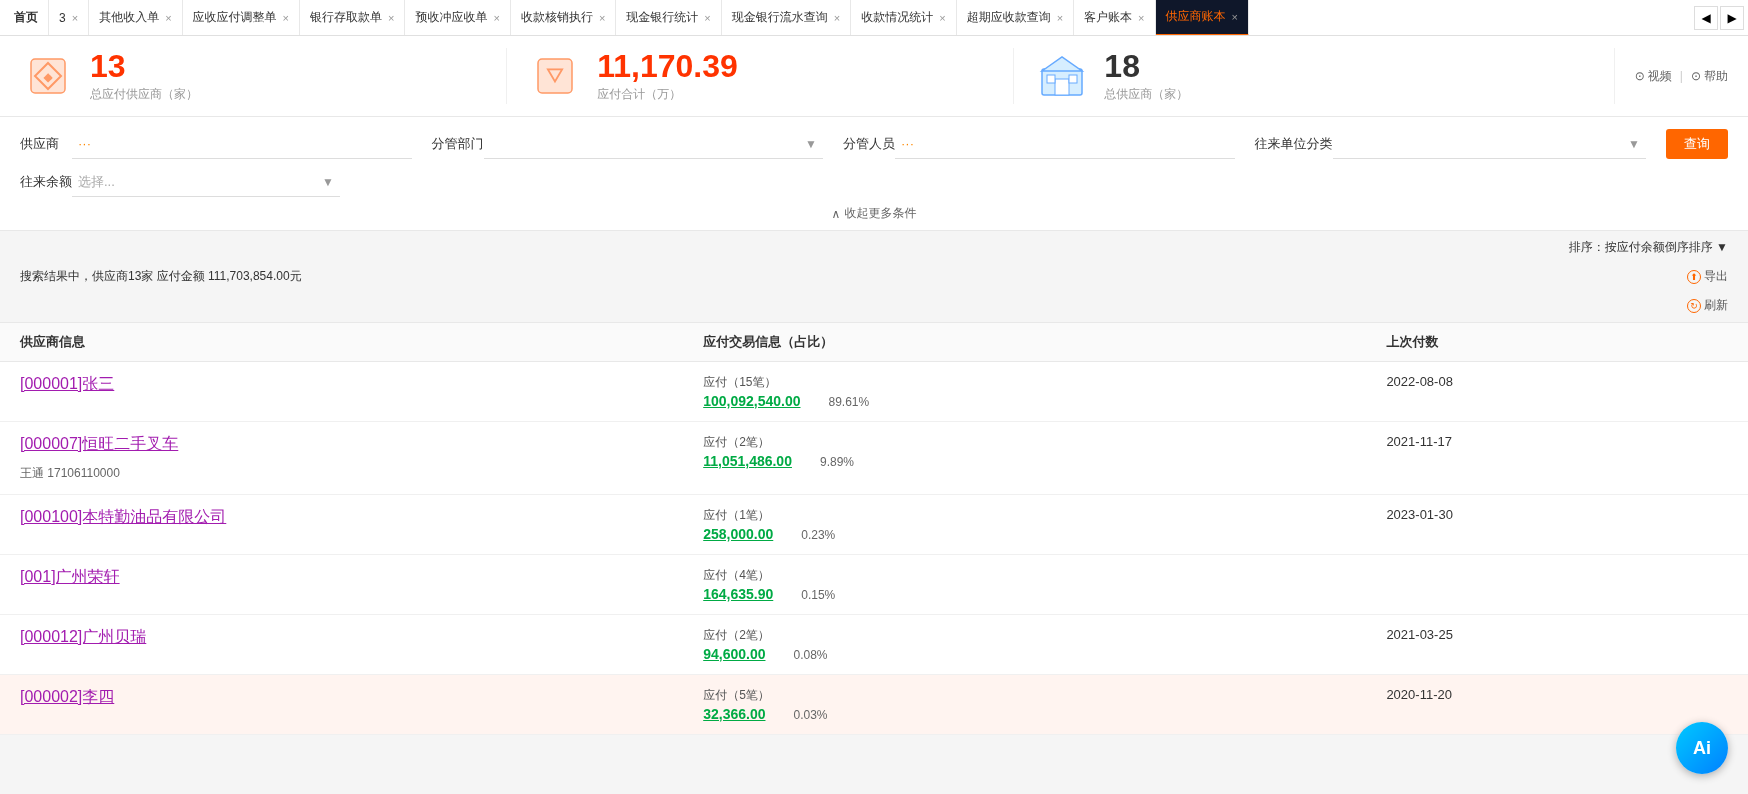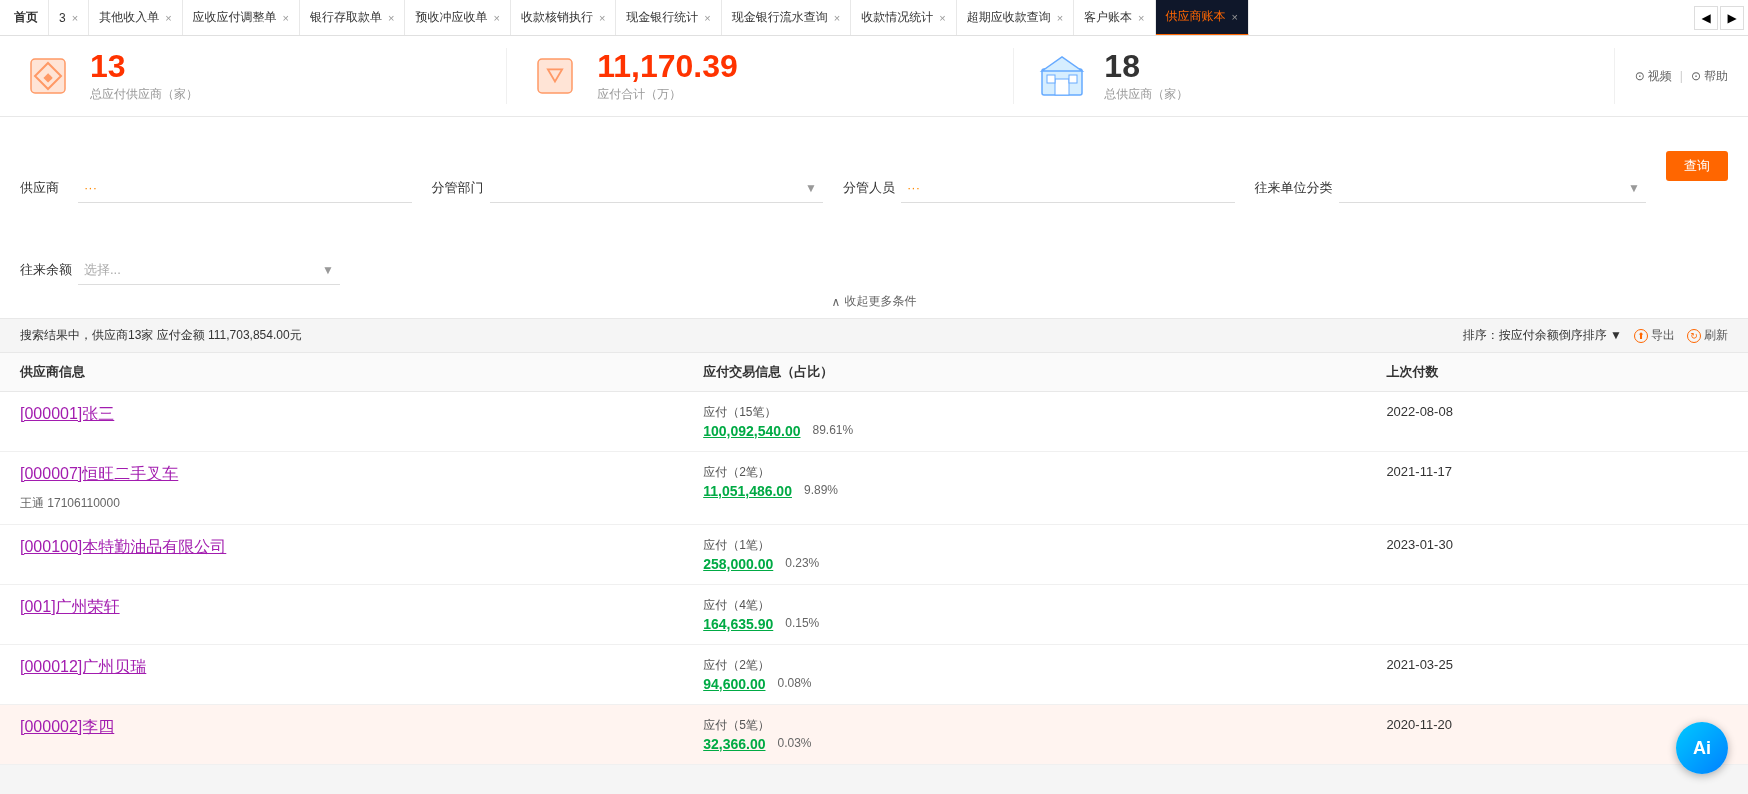--- a/index.html
+++ b/index.html
@@ -103,23 +103,21 @@
     }
     .filter-row {
       display: flex;
       align-items: center;
       gap: 20px;
       margin-bottom: 8px;
     }
     .filter-item {
       display: flex;
       align-items: center;
-      gap: 6px;
       flex: 1;
-      margin-top: 44px;
     }
     .filter-label {
       font-size: 13px;
       color: #333;
       white-space: nowrap;
       min-width: 52px;
     }
     .filter-input {
       flex: 1;
       height: 30px;
@@ -177,20 +175,21 @@
       font-size: 12px;
       color: #333;
       border-bottom: 1px solid #e8e8e8;
     }
     .results-right {
       display: flex;
       align-items: flex-end;
       gap: 12px;
       font-size: 12px;
       color: #555;
+      flex-direction: column;
     }
     .sort-label { color: #333; }
     .action-link {
       display: flex;
       align-items: center;
       gap: 3px;
       cursor: pointer;
       color: #555;
     }
     .action-link .icon-circle {
@@ -248,22 +247,22 @@
       text-decoration: underline;
       cursor: pointer;
     }
     .payable-pct {
       font-size: 12px;
       color: #666;
       margin-left: 12px;
     }
     .payable-row {
       display: flex;
-      align-items: flex-start;
-      gap: 0;
+      align-items: flex-end;
+      gap: 16px;
       margin-top: 2px;
       flex-wrap: wrap;
     }
     .last-pay { font-size: 13px; color: #333; }
   </style>
 </head>
 <body>
 
 <div class="top-nav">
   <div class="nav-tab home">

